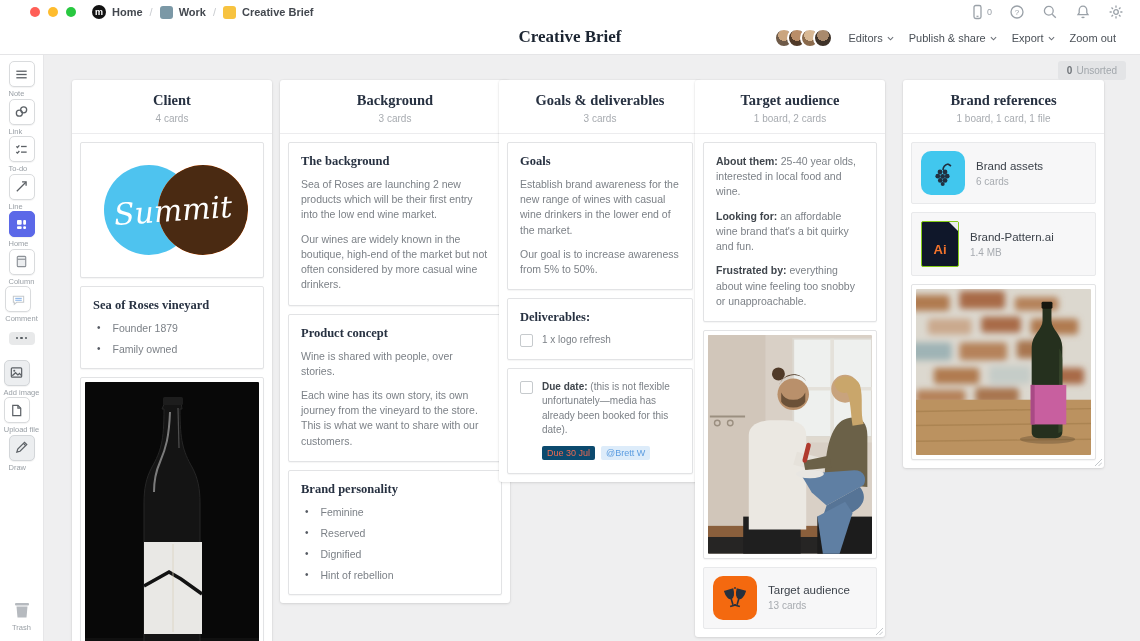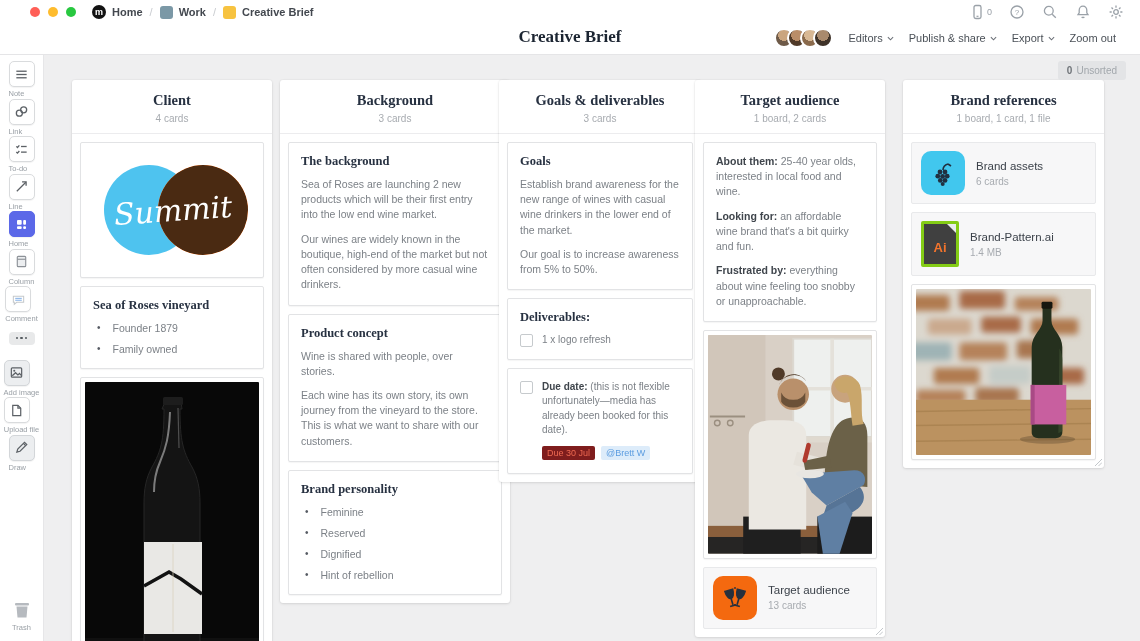--- a/index.html
+++ b/index.html
@@ -66,28 +66,28 @@
   .bullet { color:#565b63; margin-right:12px; font-size:10px; }
   .lead { font-weight:bold; color:#3f454c; }
 
   .img-card { padding:4px; cursor:pointer; }
   .img-card svg { width:100%; height:auto; border-radius:1px; }
 
   .todo-row { display:flex; align-items:flex-start; gap:9px; font-size:10px; color:#7c8187; line-height:1.45; }
   .checkbox { width:13px; height:13px; border:1.5px solid #c6cacd; border-radius:2px; background:#fff; flex:none; margin-top:1px; cursor:pointer; }
   .tags { display:flex; gap:6px; margin:8px 0 2px 22px; }
   .tag { font-size:9px; padding:2px 5px; border-radius:2px; cursor:pointer; }
-  .tag-due { background:#7f1d1d; color:#ee6a52; }
+  .tag-due { background:#0c4a6e; color:#ee6a52; }
   .tag-mention { background:#ddecfa; color:#5b9ce0; }
 
   .board-row { display:flex; align-items:center; gap:11px; background:#f7f7f8; border:1px solid #e8e9eb; border-radius:2px; padding:8px 9px; cursor:pointer; }
   .board-icon { width:44px; height:44px; border-radius:10px; display:flex; align-items:center; justify-content:center; flex:none; }
   .row-title { font-size:11.5px; color:#3c424a; }
   .row-sub { font-size:10px; color:#a7abb0; margin-top:4px; }
-  .file-badge { width:38px; height:46px; background:#404040; border:3px solid #84cc16; border-radius:2px; position:relative; flex:none; display:flex; align-items:flex-end; justify-content:center; }
+  .file-badge { width:38px; height:46px; background:#0f172a; border:1px solid #84cc16; border-radius:2px; position:relative; flex:none; display:flex; align-items:flex-end; justify-content:center; }
   .file-fold { position:absolute; top:0; right:0; width:0; height:0; border-left:9px solid transparent; border-top:9px solid #e9ecee; }
   .ai-text { font-size:13px; font-weight:bold; color:#f4742c; margin-bottom:9px; }
   .resize-handle { position:absolute; right:2px; bottom:2px; width:8px; height:8px; cursor:nwse-resize; }
 </style>
 </head>
 <body>
 
 <div class="topbar">
   <div class="crumb-row">
     <div class="lights">

